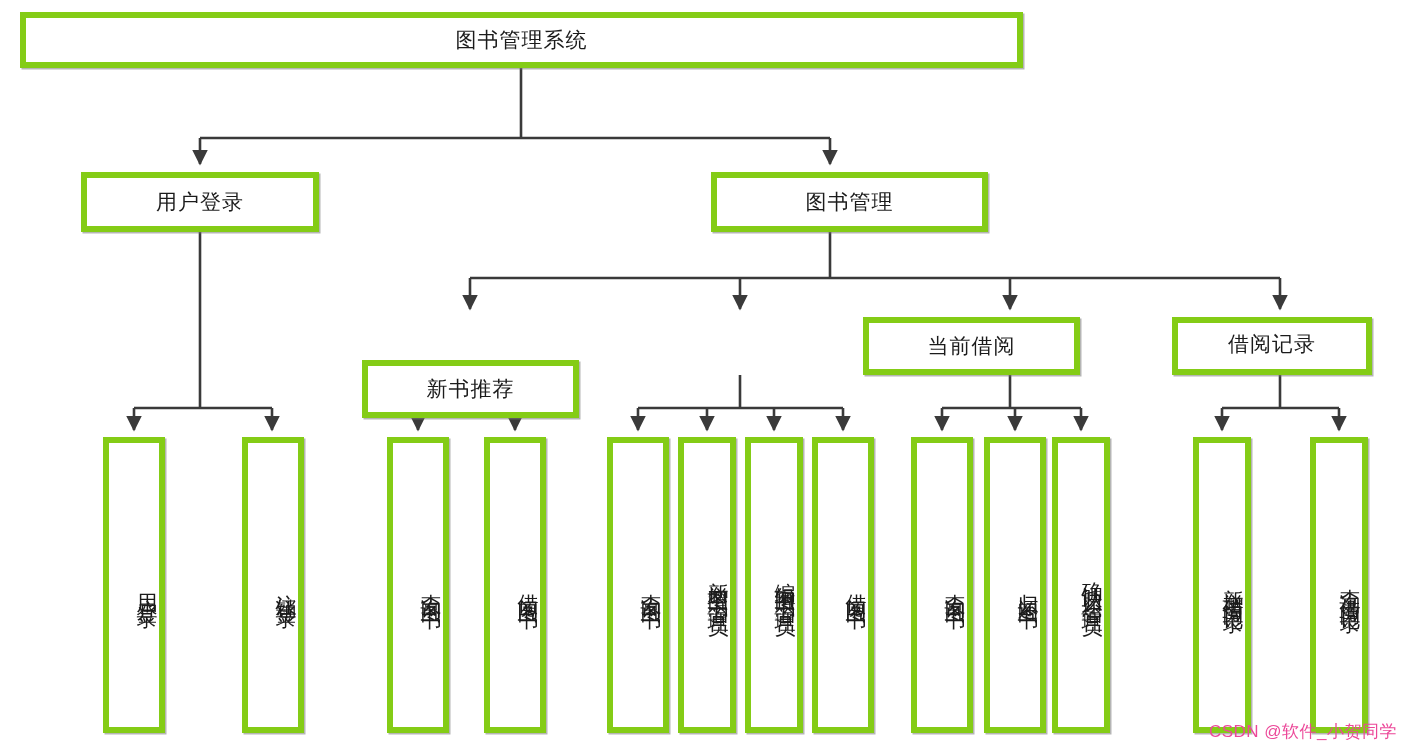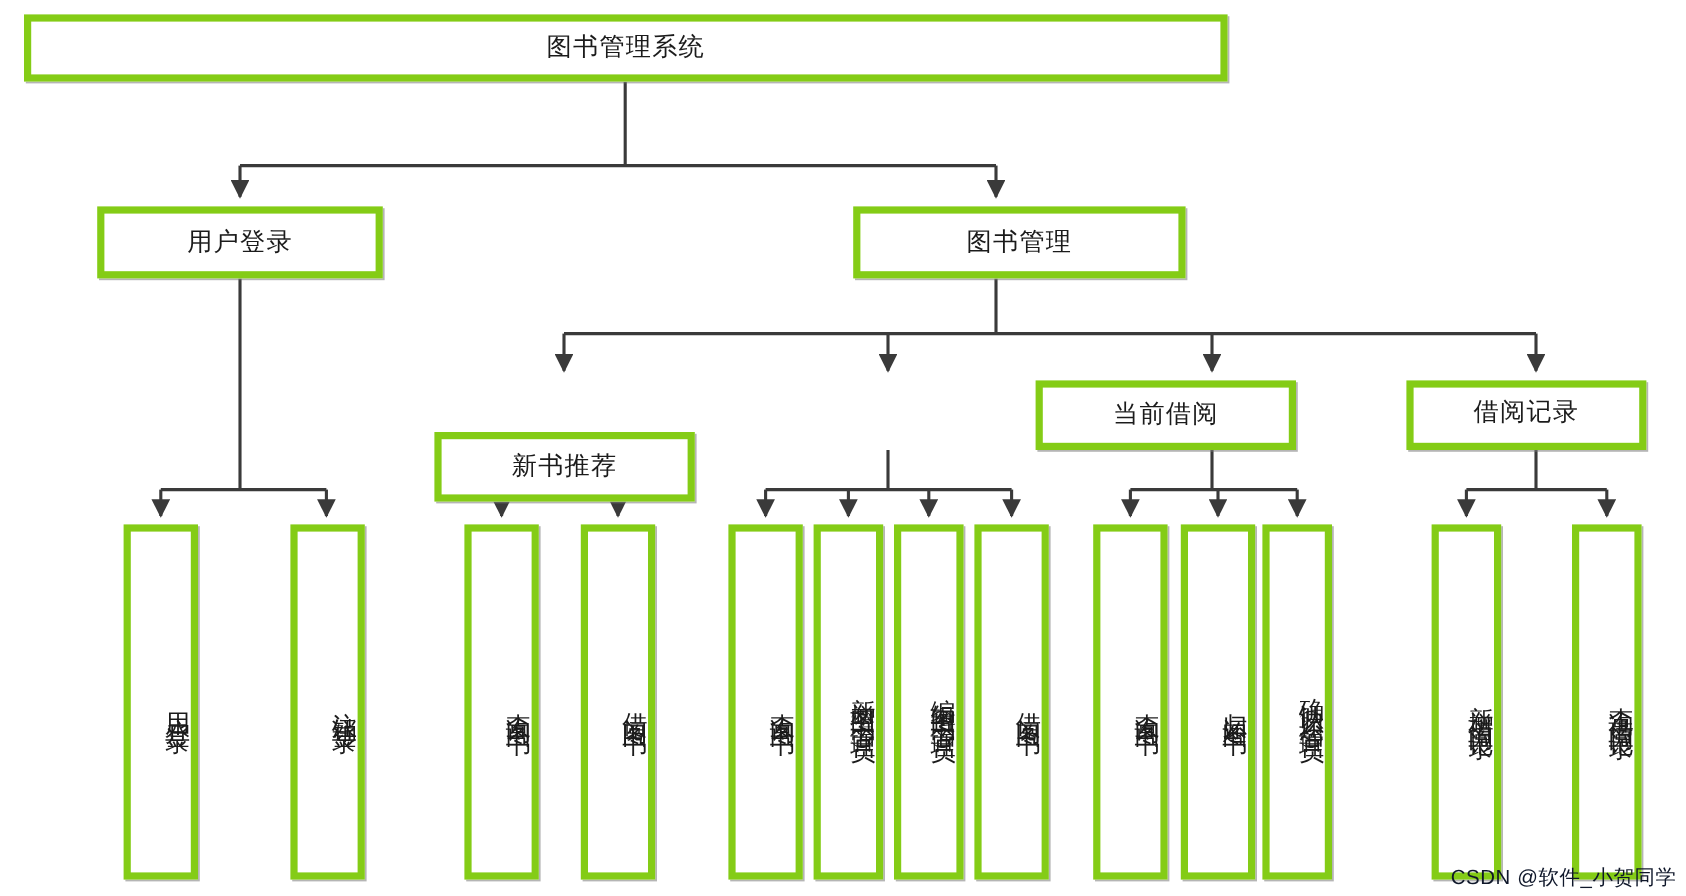--- a/index.html
+++ b/index.html
@@ -55,21 +55,21 @@
   .node.vert .vtext {
     writing-mode: vertical-rl;
     text-orientation: upright;
     white-space: nowrap;
   }
   #watermark {
     position: absolute;
     right: 8px;
     bottom: 4px;
     font-size: 17px;
-    color: #0f172a;
+    color: #ec4899;
     letter-spacing: 0.5px;
     white-space: nowrap;
   }
 </style>
 </head>
 <body>
 
 <div id="canvas">
 
   <svg id="edges" viewBox="0 0 1405 747" xmlns="http://www.w3.org/2000/svg">

